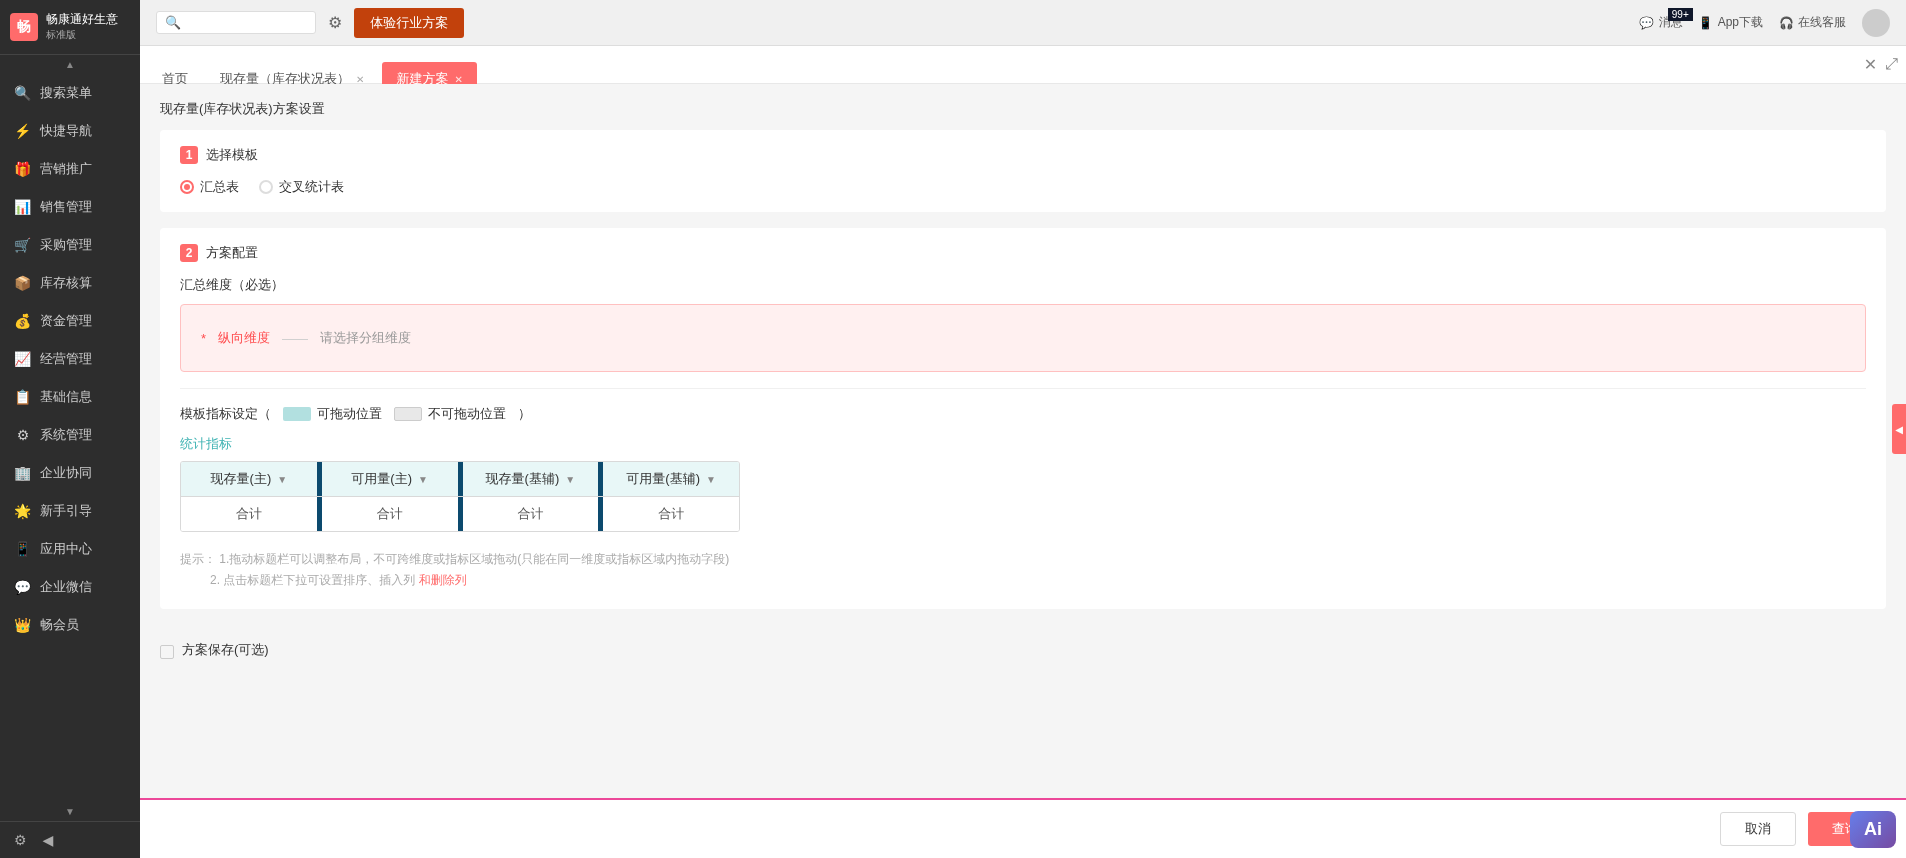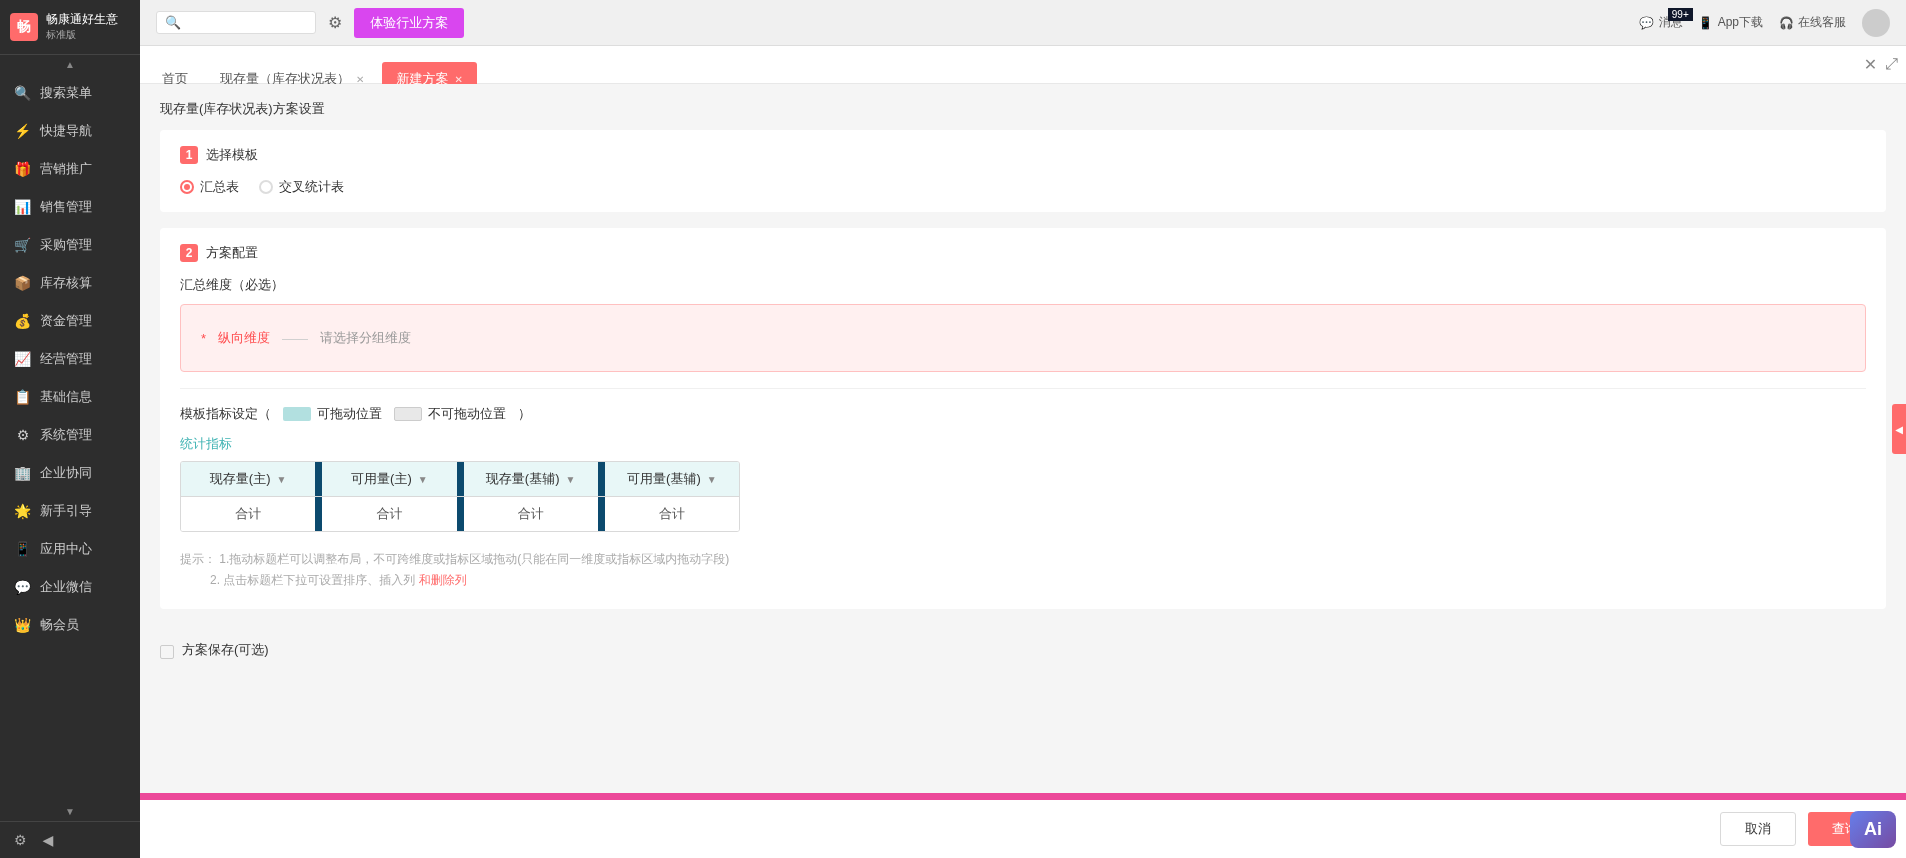--- a/index.html
+++ b/index.html
@@ -89,21 +89,21 @@
       border-radius: 3px;
       padding: 3px 8px;
       gap: 4px;
       width: 160px;
     }
     .topbar-search input {
       border: none; outline: none; font-size: 12px; width: 120px; color: #999;
     }
     .topbar-settings-icon { color: #666; cursor: pointer; font-size: 16px; }
     .topbar-trial-btn {
-      background: #d946ef;
+      background: #c2410c;
       color: white;
       border: none;
       padding: 6px 16px;
       border-radius: 3px;
       cursor: pointer;
       font-size: 13px;
     }
     .topbar-right {
       margin-left: auto;
       display: flex;
@@ -297,21 +297,21 @@
       display: inline-block;
       min-width: 560px;
     }
     .stats-header-row {
       display: flex;
       background: #e8f7f7;
     }
     .stats-cell {
       flex: 1;
       padding: 8px 12px;
-      border-right: 7px solid #0c4a6e;
+      border-right: 5px solid #0c4a6e;
       font-size: 13px;
       color: #333;
       display: flex;
       align-items: center;
       justify-content: center;
       gap: 6px;
       min-width: 130px;
     }
     .stats-cell:last-child { border-right: none; }
     .stats-body-row {
@@ -350,21 +350,21 @@
       cursor: pointer;
     }
 
     
     .footer-actions {
       position: fixed;
       bottom: 0;
       right: 0;
       left: 140px;
       background: #fff;
-      border-top: 7px solid #ec4899;
+      border-top: 2px solid #ec4899;
       padding: 12px 24px;
       display: flex;
       justify-content: flex-end;
       gap: 12px;
       z-index: 100;
     }
     .btn-cancel {
       background: #fff;
       border: 1px solid #d9d9d9;
       color: #333;

